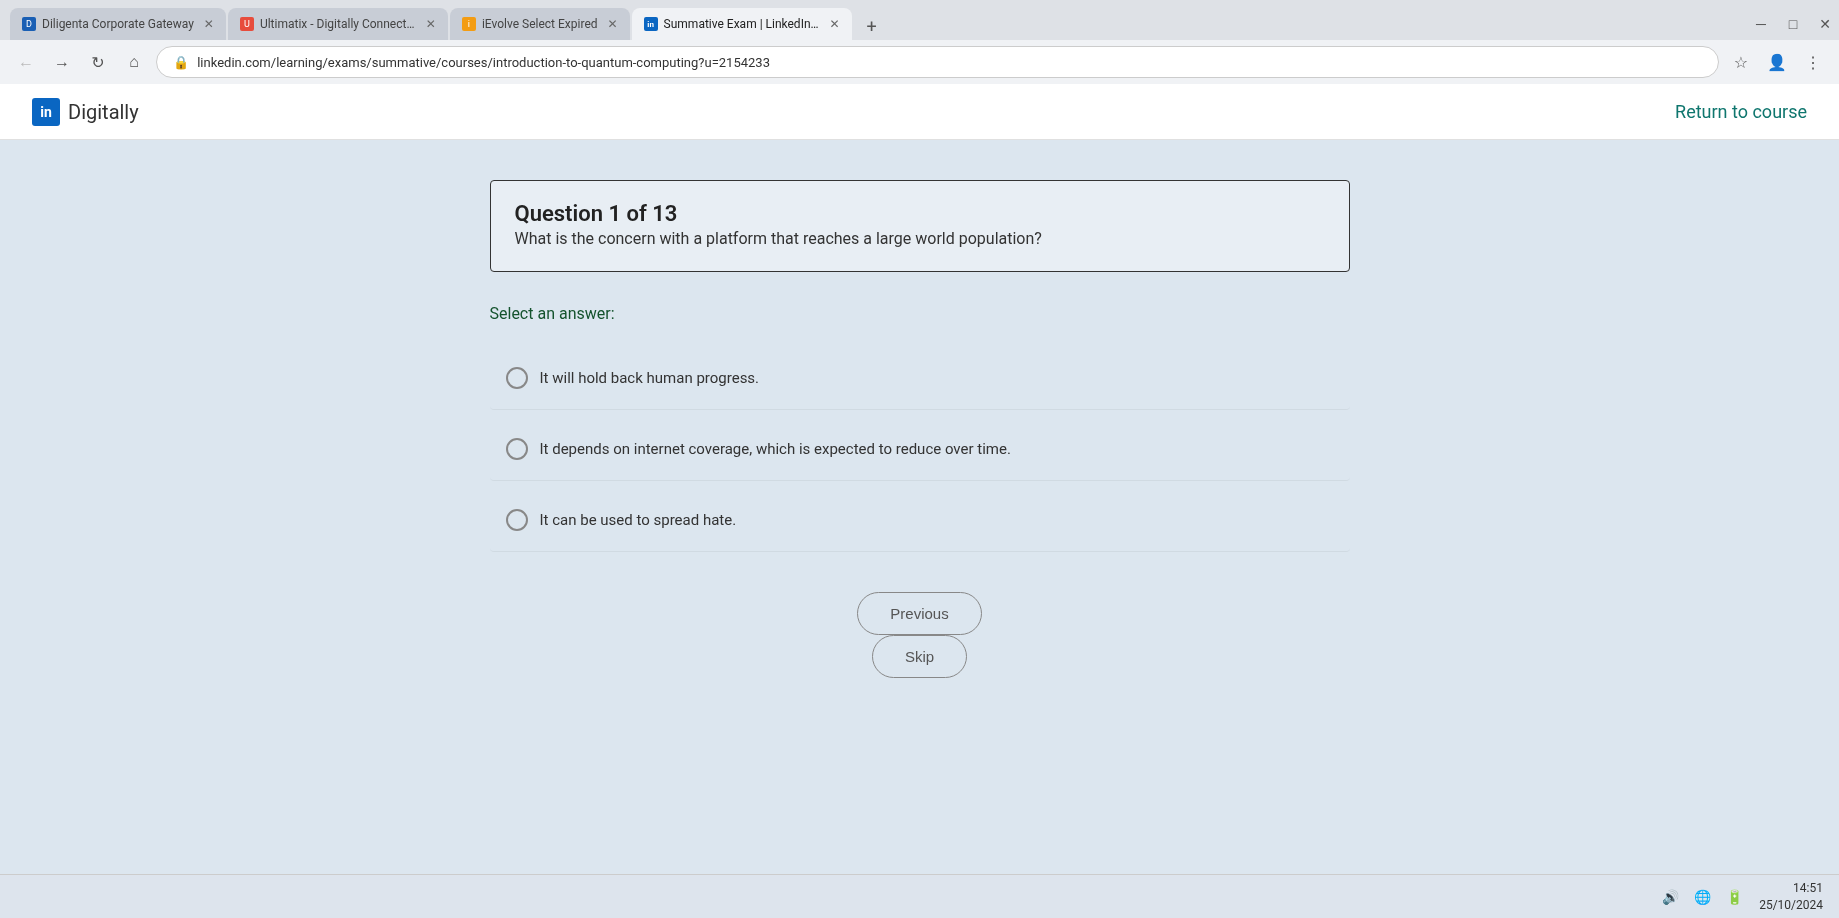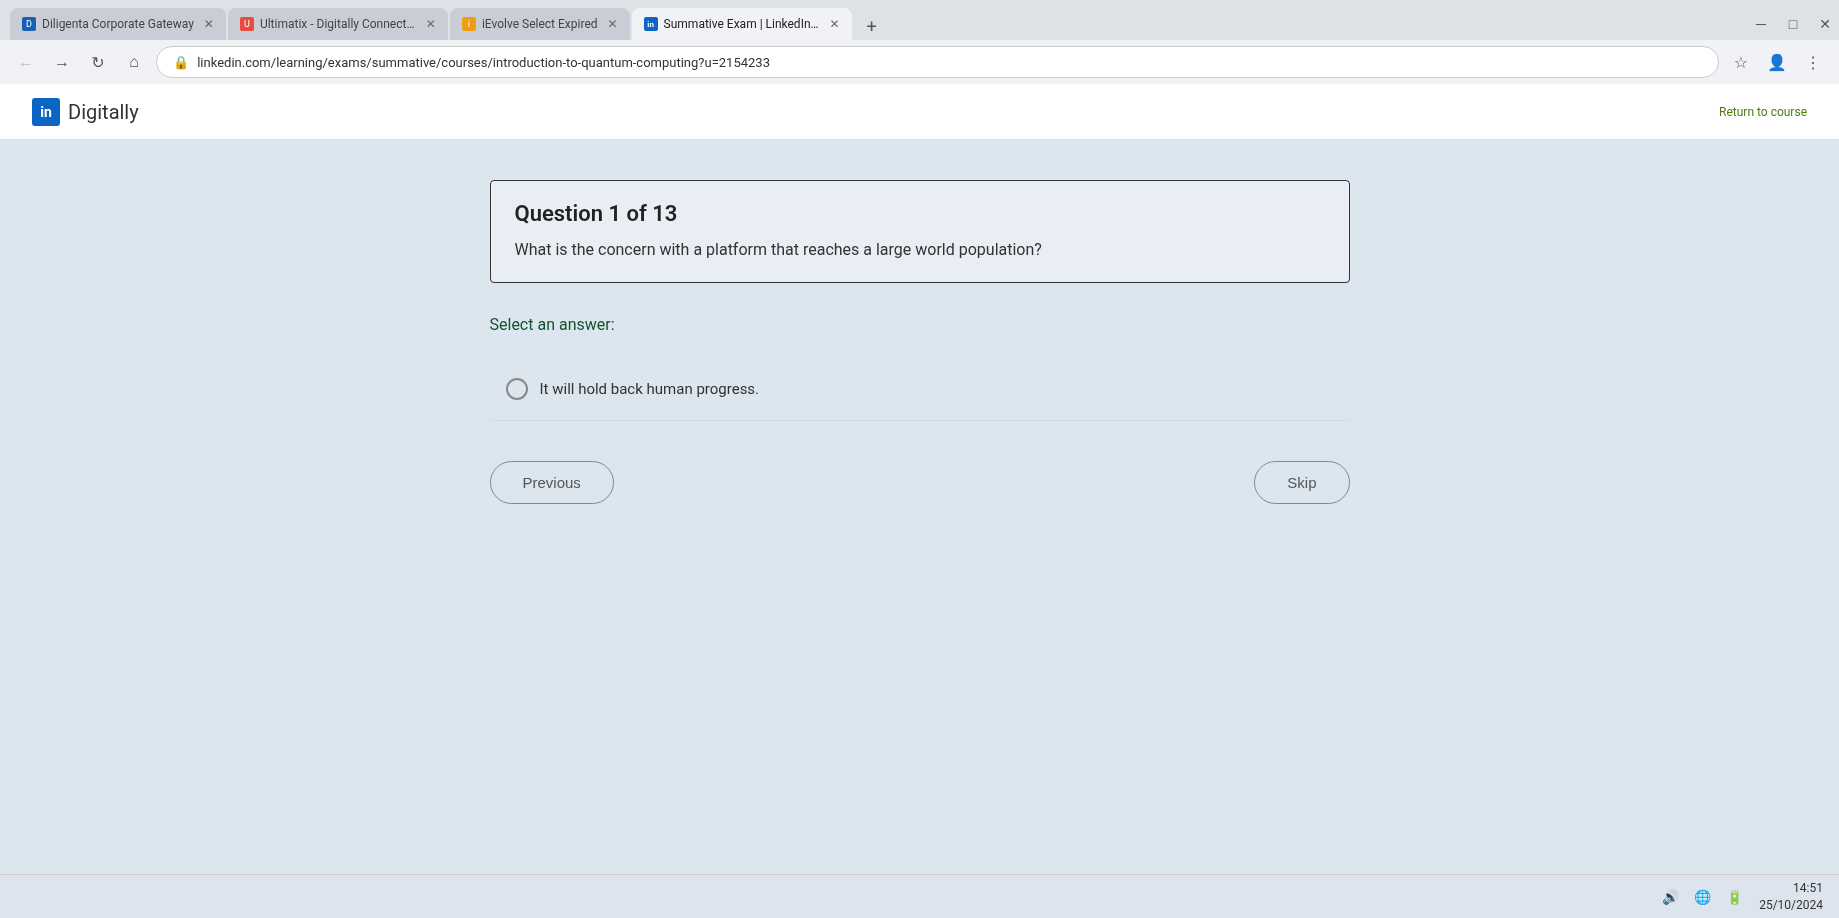--- a/index.html
+++ b/index.html
@@ -217,22 +217,22 @@
       border-radius: 3px;
     }
 
     .ln-logo-text {
       font-size: 20px;
       color: #333;
       font-weight: 400;
     }
 
     .return-to-course {
-      font-size: 12px;
-      color: #4d7c0f;
+      font-size: 18px;
+      color: #0f766e;
       cursor: pointer;
       text-decoration: none;
     }
 
     
     .exam-content {
       max-width: 900px;
       margin: 0 auto;
       padding: 40px 20px;
     }
@@ -242,21 +242,21 @@
       border-radius: 4px;
       padding: 20px 24px;
       background: #e8eef4;
       margin-bottom: 32px;
     }
 
     .question-number {
       font-size: 22px;
       font-weight: 600;
       color: #222;
-      margin-bottom: 12px;
+      margin-bottom: 1px;
     }
 
     .question-text {
       font-size: 16px;
       color: #333;
       line-height: 1.5;
     }
 
     .select-answer-label {
       font-size: 16px;
@@ -293,20 +293,21 @@
       background: transparent;
     }
 
     
     .exam-nav {
       display: flex;
       justify-content: space-between;
       align-items: center;
       margin-top: 40px;
       padding: 0 0;
+      flex-direction: column;
     }
 
     .btn-previous {
       background: transparent;
       border: 1.5px solid #888;
       color: #555;
       padding: 12px 32px;
       border-radius: 24px;
       font-size: 15px;
       cursor: pointer;
@@ -453,22 +454,28 @@
     </div>
 
     <div class="select-answer-label">Select an answer:</div>
 
     <div class="answer-options">
 
       <div class="answer-option">
         <span>It will hold back human progress.</span>
       </div>
 
-
-
+      <div class="answer-option">
+        <span>It depends on internet coverage, which is expected to reduce over time.</span>
+      </div>
+
+
+      <div class="answer-option">
+        <span>It can be used to spread hate.</span>
+      </div>
     </div>
 
     <div class="exam-nav">
       <button class="btn-previous">Previous</button>
       <button class="btn-skip">Skip</button>
     </div>
 
   </div>
 </div>
 

